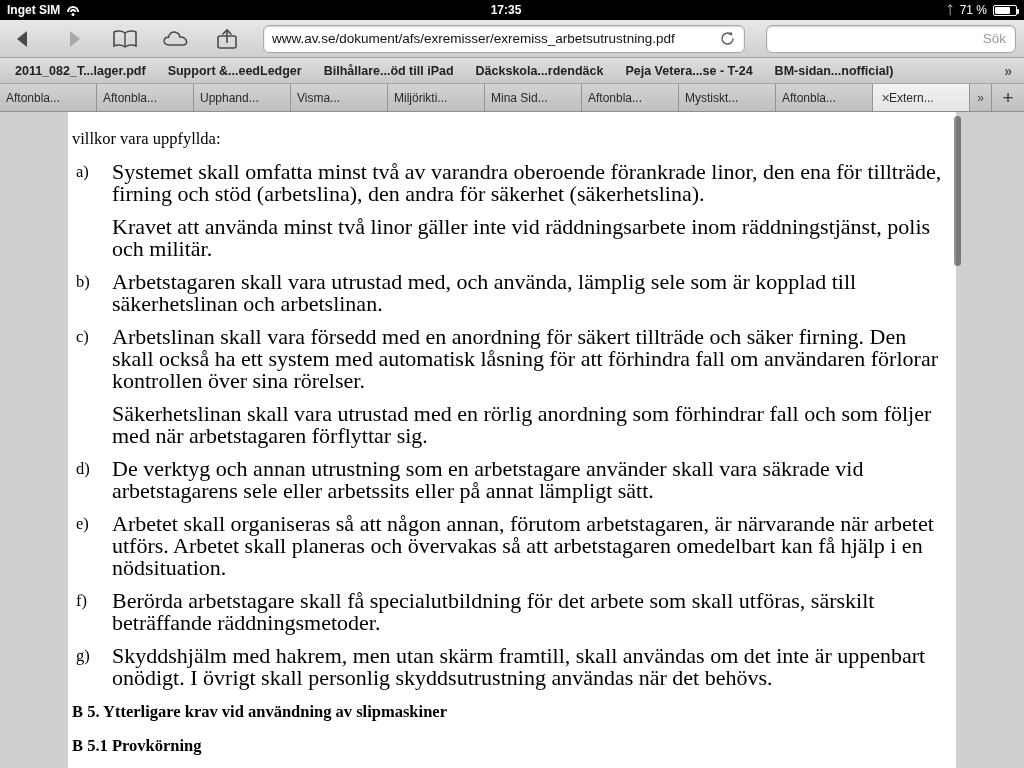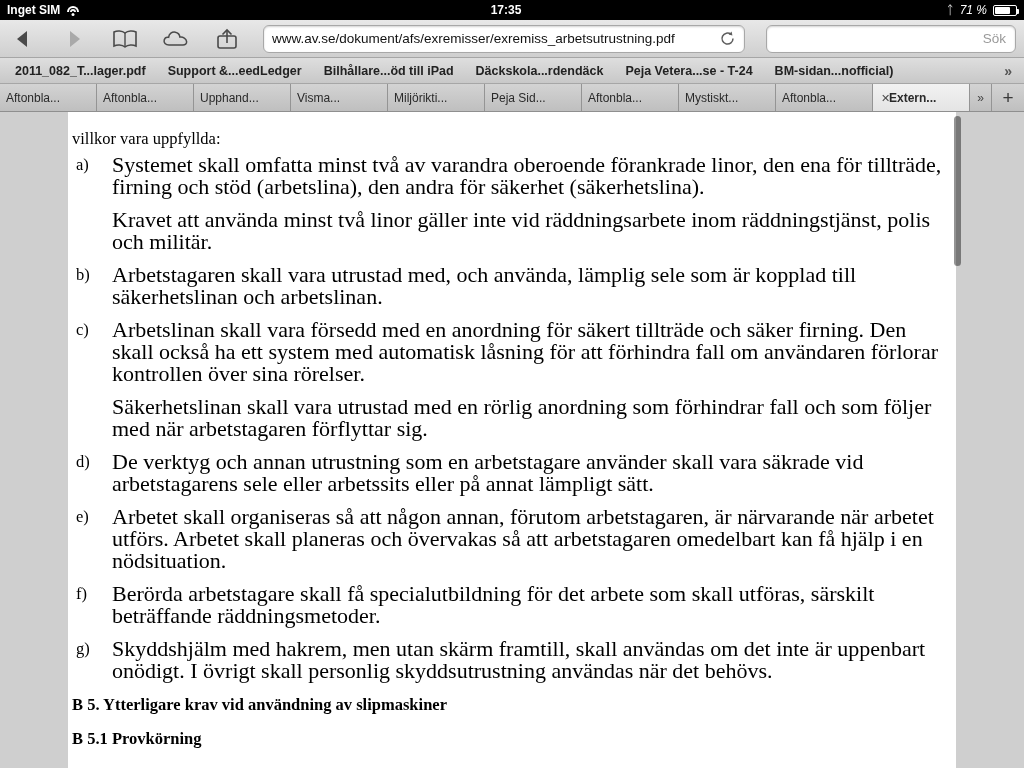--- a/index.html
+++ b/index.html
@@ -40,21 +40,21 @@
   .wifi-icon { display:inline-block; width: 13px; height: 11px; position: relative; }
   .wifi-icon i {
     position:absolute; left:50%; transform:translateX(-50%);
     border: 2px solid #fff; border-bottom: none;
     border-top-left-radius: 10px; border-top-right-radius: 10px;
   }
   .wifi-icon i:nth-child(1){ width:12px; height:6px; bottom:4px; }
   .wifi-icon i:nth-child(2){ width:6px; height:3px; bottom:4px; opacity:.95;}
   .wifi-icon i:nth-child(3){ width:3px;height:3px;bottom:0; background:#fff;border-radius:50%;border:none;}
   .bt-icon { font-size: 12px; line-height: 12px; }
-  .battery-text { font-size: 12px; font-style: italic; }
+  .battery-text { font-size: 12px; }
   .battery-shell {
     width: 24px; height: 11px; border: 1px solid #fff; border-radius: 2px;
     position: relative; display:inline-block;
   }
   .battery-shell::after {
     content:""; position:absolute; right:-3px; top:3px; width:2px; height:5px;
     background:#fff; border-radius: 0 1px 1px 0;
   }
   .battery-fill { position:absolute; left:1px; top:1px; bottom:1px; width:69%; background:#fff; border-radius:1px; }
 
@@ -160,21 +160,21 @@
     white-space: nowrap;
     position: relative;
   }
   .tab.active {
     background: linear-gradient(#f2f2f2,#e4e4e4);
   }
   .tab .close-x {
     position: absolute; left: 8px; top: 50%; transform: translateY(-50%);
     font-size: 11px; color: #4a4a4a;
   }
-  .tab.active .label { margin-left: 10px; font-weight: bold; }
+  .tab.active .label { margin-left: 10px; }
   .tab-overflow {
     flex: 0 0 22px;
     background: linear-gradient(#d3d3d3,#bfbfbf);
     display:flex; align-items:center; justify-content:center;
     font-size: 12px; color:#444; border-right:1px solid #949494;
   }
   .tab-new {
     flex: 0 0 32px;
     background: linear-gradient(#d3d3d3,#bfbfbf);
     display:flex; align-items:center; justify-content:center;
@@ -214,21 +214,21 @@
   }
   .para .body {
     flex: 1 1 auto;
     font-size: 22px;
     line-height: 22px;
     text-align: left;
   }
   .plain {
     font-size: 16.5px;
     line-height: 22px;
-    margin: 0 10px 4px 4px;
+    margin: 0 10px 11px 4px;
   }
   .heading {
     font-size: 16.5px;
     line-height: 22px;
     font-weight: bold;
     margin: 0 10px 10px 4px;
   }
   .heading.gap { margin-top: 12px; }
   .scrollbar {
     position: absolute;
@@ -329,21 +329,21 @@
     <div class="tab">
         <span class="label">Upphand...</span>
       </div>
     <div class="tab">
         <span class="label">Visma...</span>
       </div>
     <div class="tab">
         <span class="label">Miljörikti...</span>
       </div>
     <div class="tab">
-        <span class="label">Peja Sid...</span>
+        <span class="label">Mina Sid...</span>
       </div>
     <div class="tab">
         <span class="label">Aftonbla...</span>
       </div>
     <div class="tab">
         <span class="label">Mystiskt...</span>
       </div>
     <div class="tab">
         <span class="label">Aftonbla...</span>
       </div>

